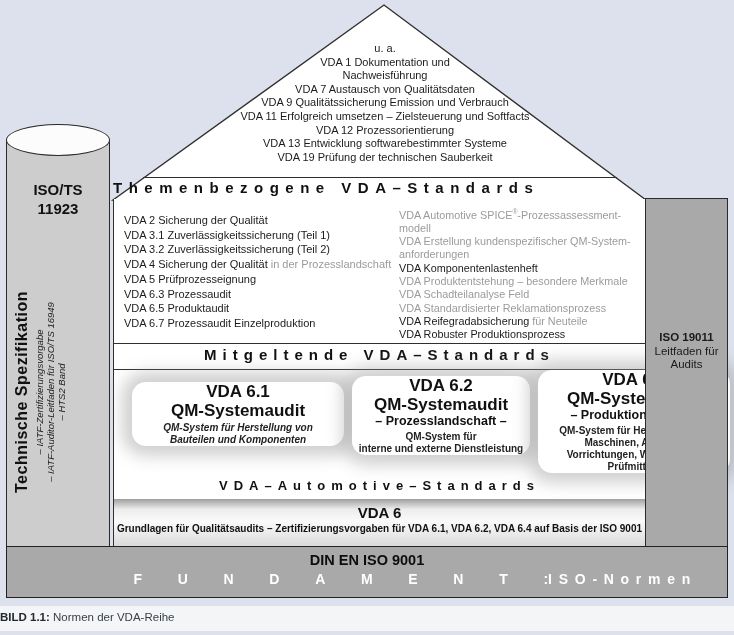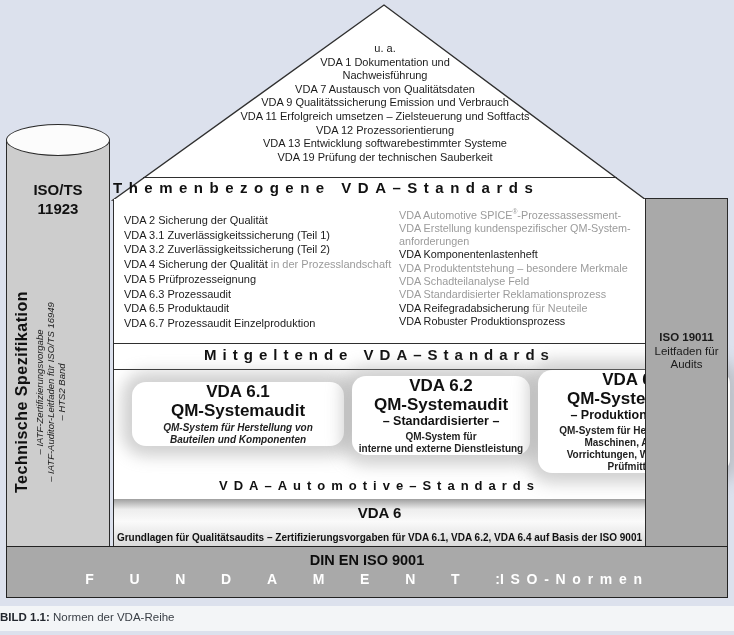--- a/index.html
+++ b/index.html
@@ -38,21 +38,21 @@
   .vda-box .box-qualifier:empty{display:none;}
   .vda-box .tagline{font-weight:bold;font-size:10px;line-height:12px;color:#222;margin-top:2px;}
   .vda-box.italic-tag .tagline{font-style:italic;}
   .box-1{left:18px;top:16px;width:212px;}
   .box-2{left:238px;top:10px;width:178px;}
   .box-3{left:424px;top:4px;width:192px;}
 
   .band-vda6{position:absolute;left:0;top:300px;width:100%;height:47px;text-align:center;
              background:linear-gradient(180deg,#9f9f9f 0%,#ededed 22%,#fafafa 48%,#dadada 100%);}
   .vda6-title{font-weight:bold;font-size:15px;color:#111;padding-top:5px;}
-  .vda6-sub{font-weight:bold;font-size:10px;color:#111;margin-top:11px;}
+  .vda6-sub{font-weight:bold;font-size:10px;color:#111;margin-top:2px;}
 
   
   .cyl-body{position:absolute;left:6px;top:140px;width:104px;height:406px;background:#cdcdcd;
             border-left:1.5px solid #2a2a2a;border-right:1.5px solid #2a2a2a;box-sizing:border-box;}
   .cyl-top{position:absolute;left:6px;top:124px;width:104px;height:32px;background:#fcfcfc;
            border:1.5px solid #2a2a2a;border-radius:50%;box-sizing:border-box;}
   .cyl-title{position:absolute;left:6px;top:180px;width:104px;text-align:center;
              font-weight:bold;font-size:15px;line-height:19px;color:#111;}
   .cyl-rotated{position:absolute;left:-112px;top:347px;width:340px;height:90px;
                transform:rotate(-90deg);text-align:center;}
@@ -62,21 +62,21 @@
   
   .pillar{position:absolute;left:645px;top:198px;width:83px;height:348px;background:#a9a9a9;
           border:1.2px solid #2a2a2a;border-bottom:none;box-sizing:border-box;text-align:center;}
   .pillar-text{margin-top:132px;font-size:11.5px;line-height:13.5px;color:#1b1b1b;}
   .pillar-text .b{font-weight:bold;}
 
   
   .din-band{position:absolute;left:6px;top:546px;width:722px;height:52px;background:#a9a9a9;
             border:1.2px solid #222;box-sizing:border-box;text-align:center;}
   .din-title{font-weight:bold;font-size:14.5px;color:#0d0d0d;margin-top:5px;}
-  .fundament-row{display:flex;justify-content:center;align-items:center;
+  .fundament-row{display:flex;justify-content:flex-end;align-items:center;
             padding:0 30px;margin-top:3px;color:#fff;font-weight:bold;font-size:14px;}
   .fund-left{letter-spacing:2.55em;}
   .fund-right{letter-spacing:0.48em;}
 
   
   .caption-strip{position:absolute;left:0;top:606px;width:734px;height:25px;background:#f3f5f7;}
   .caption{padding:5px 0 0 0;font-size:11.5px;color:#3a3f46;}
   .caption .b{font-weight:bold;color:#23272e;}
 </style>
 </head>
@@ -107,20 +107,21 @@
         <div><span class="txt-black">VDA 3.1 Zuverlässigkeitssicherung (Teil 1)</span></div>
         <div><span class="txt-black">VDA 3.2 Zuverlässigkeitssicherung (Teil 2)</span></div>
         <div><span class="txt-black">VDA 4 Sicherung der Qualität </span><span class="txt-gray">in der Prozesslandschaft</span></div>
         <div><span class="txt-black">VDA 5 Prüfprozesseignung</span></div>
         <div><span class="txt-black">VDA 6.3 Prozessaudit</span></div>
         <div><span class="txt-black">VDA 6.5 Produktaudit</span></div>
         <div><span class="txt-black">VDA 6.7 Prozessaudit Einzelproduktion</span></div>
       </div>
     <div class="list-right" id="list-right">
         <div><span class="txt-gray">VDA Automotive SPICE</span><sup class="txt-gray">®</sup><span class="txt-gray">-Prozessassessment-</span></div>
+        <div><span class="txt-gray">modell</span></div>
         <div><span class="txt-gray">VDA Erstellung kundenspezifischer QM-System-</span></div>
         <div><span class="txt-gray">anforderungen</span></div>
         <div><span class="txt-black">VDA Komponentenlastenheft</span></div>
         <div><span class="txt-gray">VDA Produktentstehung – besondere Merkmale</span></div>
         <div><span class="txt-gray">VDA Schadteilanalyse Feld</span></div>
         <div><span class="txt-gray">VDA Standardisierter Reklamationsprozess</span></div>
         <div><span class="txt-black">VDA Reifegradabsicherung </span><span class="txt-gray">für Neuteile</span></div>
         <div><span class="txt-black">VDA Robuster Produktionsprozess</span></div>
       </div>
 
@@ -132,21 +133,21 @@
         <div class="box-audit">QM-Systemaudit</div>
 
         <div class="tagline">
             <div>QM-System für Herstellung von</div>
             <div>Bauteilen und Komponenten</div>
           </div>
       </div>
       <div class="vda-box box-2">
         <div class="box-title">VDA 6.2</div>
         <div class="box-audit">QM-Systemaudit</div>
-        <div class="box-qualifier">– Standardisierter –</div>
+        <div class="box-qualifier">– Prozesslandschaft –</div>
         <div class="tagline">
             <div>QM-System für</div>
             <div>interne und externe Dienstleistung</div>
           </div>
       </div>
       <div class="vda-box box-3">
         <div class="box-title">VDA 6.4</div>
         <div class="box-audit">QM-Systemaudit</div>
         <div class="box-qualifier">– Produktionsmittel –</div>
         <div class="tagline">

